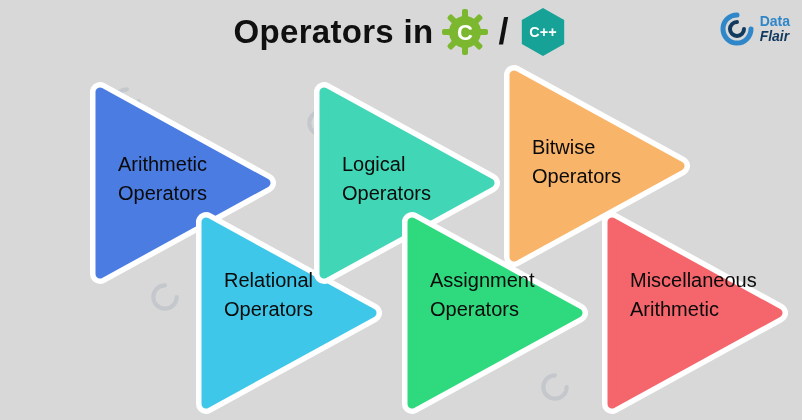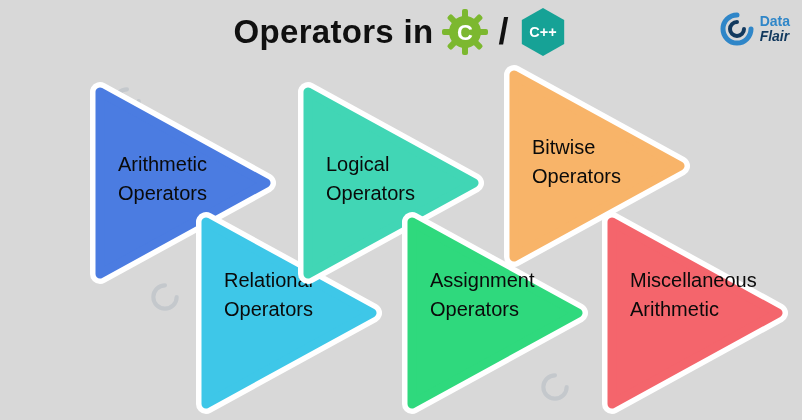--- a/index.html
+++ b/index.html
@@ -112,21 +112,21 @@
 
   <div class="tri row-top z1" style="left:88px;top:78px">
     <svg width="190" height="210" viewBox="0 0 190 210">
       <path d="M12 14 L12 196 L178 105 Z" fill="#ffffff" stroke="#ffffff" stroke-width="20" stroke-linejoin="round"></path>
       <path d="M12 14 L12 196 L178 105 Z" fill="#4b7ce1" stroke="#4b7ce1" stroke-width="9" stroke-linejoin="round"></path>
     </svg>
     <div class="tri-label">Arithmetic
 Operators</div>
   </div>
 
-  <div class="tri row-top z3" style="left:296px;top:78px">
+  <div class="tri row-top z3" style="left:312px;top:78px">
     <svg width="190" height="210" viewBox="0 0 190 210">
       <path d="M12 14 L12 196 L178 105 Z" fill="#ffffff" stroke="#ffffff" stroke-width="20" stroke-linejoin="round"></path>
       <path d="M12 14 L12 196 L178 105 Z" fill="#41d6b5" stroke="#41d6b5" stroke-width="9" stroke-linejoin="round"></path>
     </svg>
     <div class="tri-label">Logical
 Operators</div>
   </div>
 
   <div class="tri row-top z5" style="left:502px;top:61px">
     <svg width="190" height="210" viewBox="0 0 190 210">

